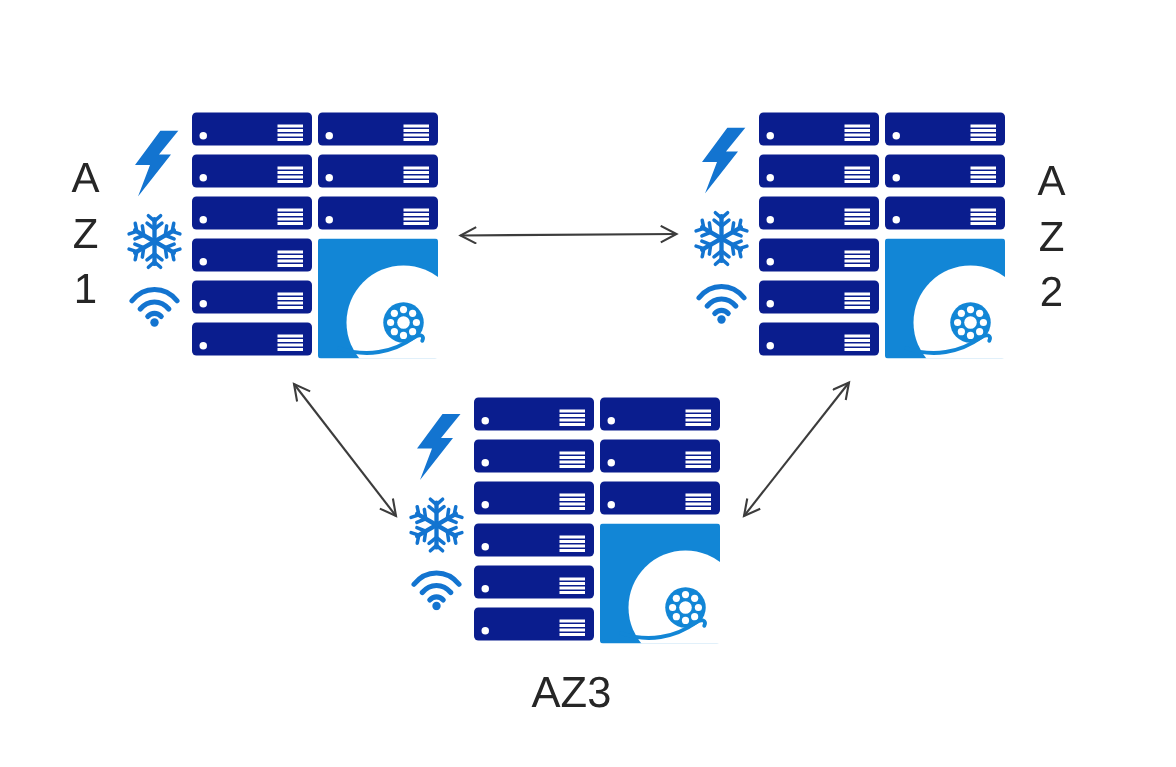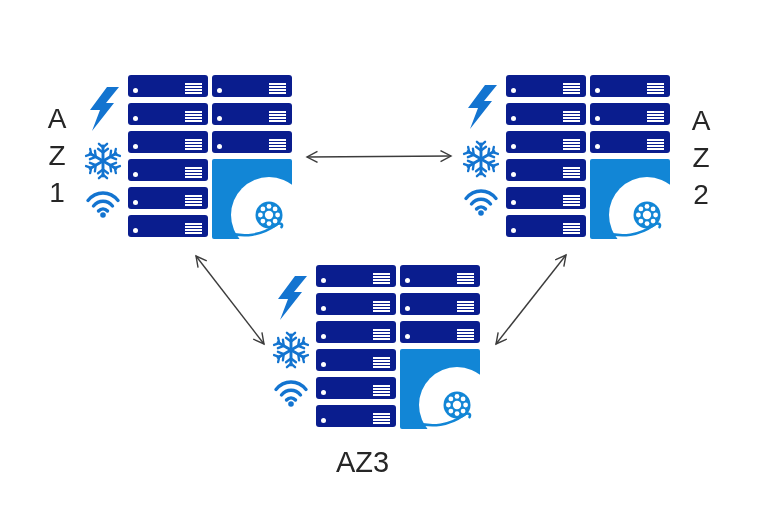--- a/index.html
+++ b/index.html
@@ -25,21 +25,21 @@
   .unit .vents i{display:block;width:17px;height:2px;background:#fff;}
   .disk{width:80px;height:80px;flex:0 0 auto;}
   
   .icon-col{position:absolute;width:40px;height:150px;}
   .icon-power{position:absolute;left:4px;top:0;width:32px;height:44px;color:var(--icon-blue);}
   .icon-snow{position:absolute;left:0;top:55px;width:38px;height:38px;color:var(--icon-blue);}
   .icon-wifi{position:absolute;left:1px;top:102px;width:36px;height:29px;color:var(--icon-blue);}
   
   .zone-label{position:absolute;color:var(--label-text);font-size:28px;font-weight:400;}
   .zone-label.vertical{width:34px;display:flex;flex-direction:column;text-align:center;line-height:37px;}
-  .zone-label.horizontal{width:90px;text-align:left;font-size:29px;line-height:30px;}
+  .zone-label.horizontal{width:90px;text-align:center;font-size:29px;line-height:30px;}
   
   #az1-label{left:40px;top:100px;}
   #az1-icons{left:84px;top:87px;}
   #az1-rack{left:128px;top:75px;}
   
   #az2-label{left:684px;top:102px;}
   #az2-icons{left:462px;top:85px;}
   #az2-rack{left:506px;top:75px;}
   
   #az3-label{left:336px;top:447px;}

